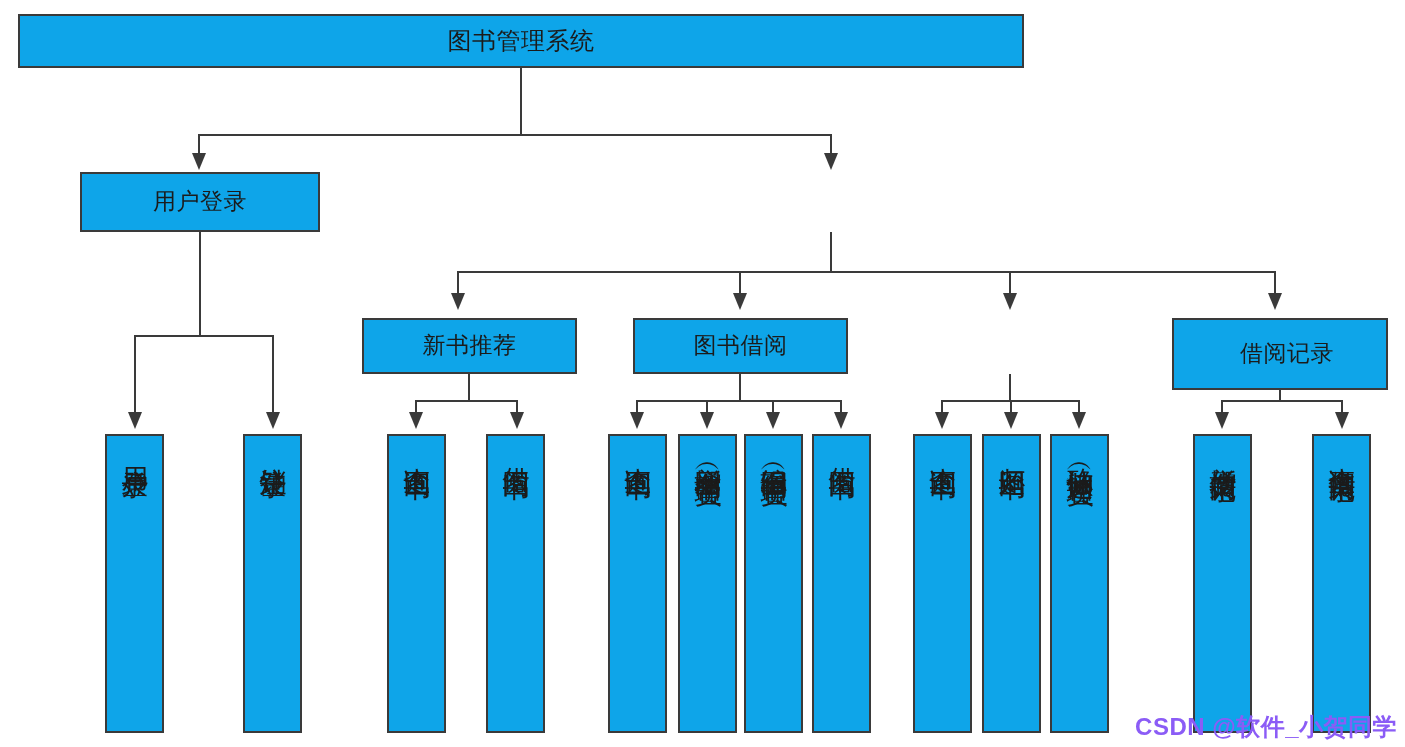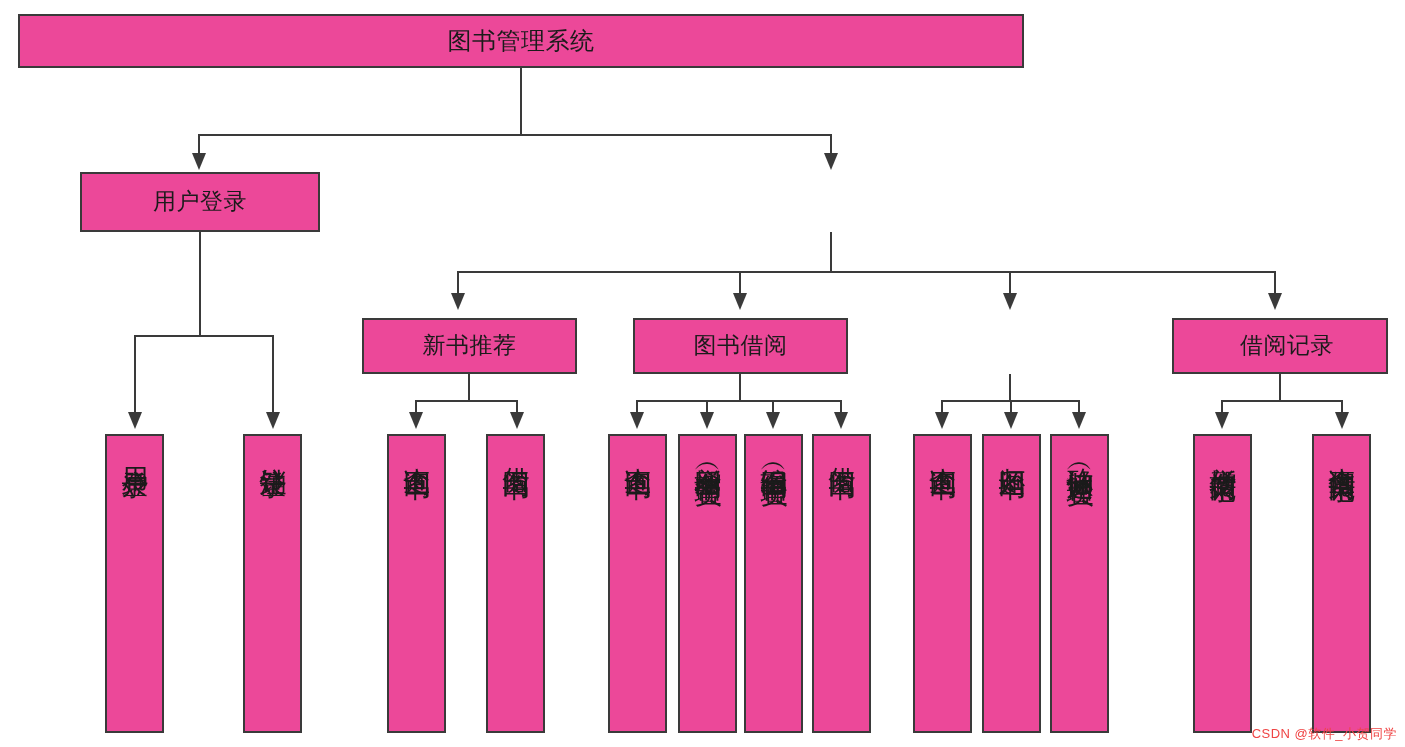--- a/index.html
+++ b/index.html
@@ -14,21 +14,21 @@
     position: relative;
     width: 1405px;
     height: 747px;
     background: #ffffff;
     overflow: hidden;
   }
   
   .node {
     position: absolute;
     box-sizing: border-box;
-    background: #ec4899;
+    background: #0ea5e9;
     border: 2px solid #3a3a3a;
     display: flex;
     align-items: center;
     justify-content: center;
     color: #1b1b1b;
   }
   .node .lbl {
     display: block;
     text-align: center;
     line-height: 1.02;
@@ -67,24 +67,25 @@
     height: 0;
     border-left: 7px solid transparent;
     border-right: 7px solid transparent;
     border-top: 17px solid #3a3a3a;
   }
   
   #watermark {
     position: absolute;
     right: 8px;
     bottom: 4px;
-    font-size: 13px;
-    color: #ef4444;
+    font-size: 24px;
+    color: #8b5cf6;
     white-space: nowrap;
     letter-spacing: 0.5px;
+    font-weight: bold;
   }
 </style>
 </head>
 <body>
 
 <div id="canvas">
 
   <div class="ln vt" style="left:520px; top:68px; height:68px;"></div>
   <div class="ln hz" style="left:198px; top:134px; width:634px;"></div>
   <div class="ln vt" style="left:198px; top:134px; height:22px;"></div>
@@ -151,21 +152,21 @@
   <div class="node h" style="left:80px; top:172px; width:240px; height:60px;">
     <span class="lbl">用户登录</span>
   </div>
 
   <div class="node h" style="left:362px; top:318px; width:215px; height:56px;">
     <span class="lbl">新书推荐</span>
   </div>
   <div class="node h" style="left:633px; top:318px; width:215px; height:56px;">
     <span class="lbl">图书借阅</span>
   </div>
-  <div class="node h" style="left:1172px; top:318px; width:216px; height:56px;padding-left:14px;">
+  <div class="node h" style="left:1172px; top:318px; width:216px; height:72px;padding-left:14px;">
     <span class="lbl">借阅记录</span>
   </div>
 
   <div class="node v" style="left:105px; top:434px; width:59px; height:299px;">
     <span class="lbl">用户登录</span>
   </div>
   <div class="node v" style="left:243px; top:434px; width:59px; height:299px;">
     <span class="lbl">注销登录</span>
   </div>
   <div class="node v" style="left:387px; top:434px; width:59px; height:299px;">

